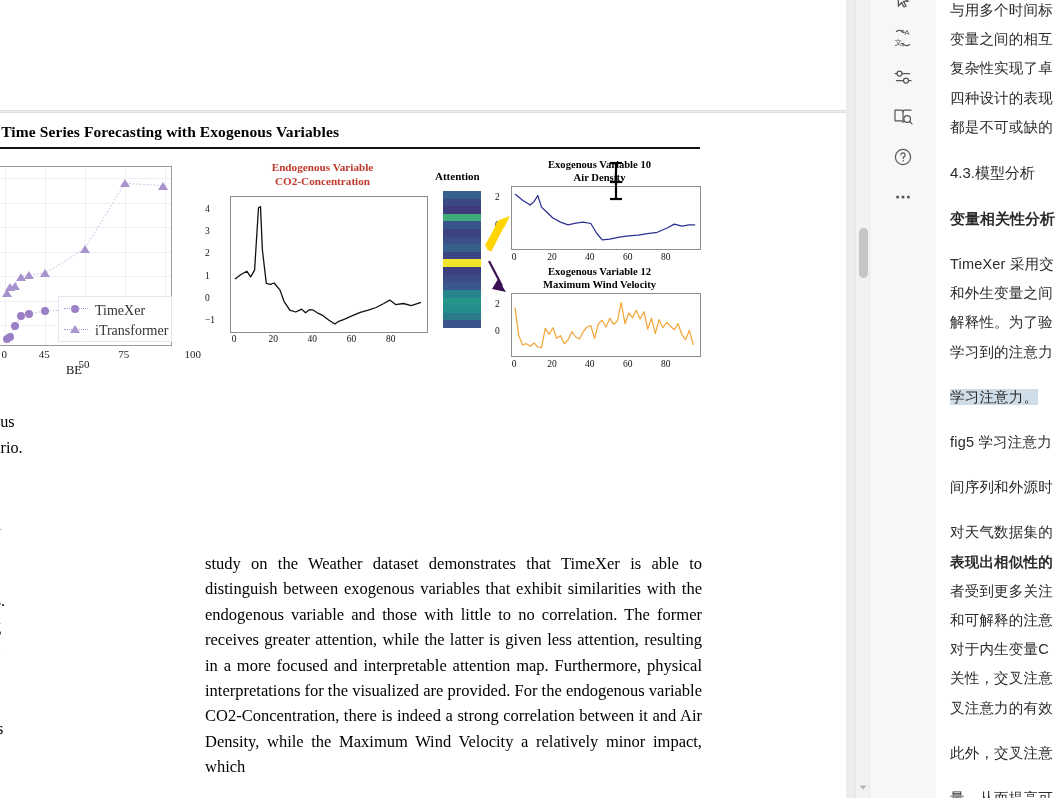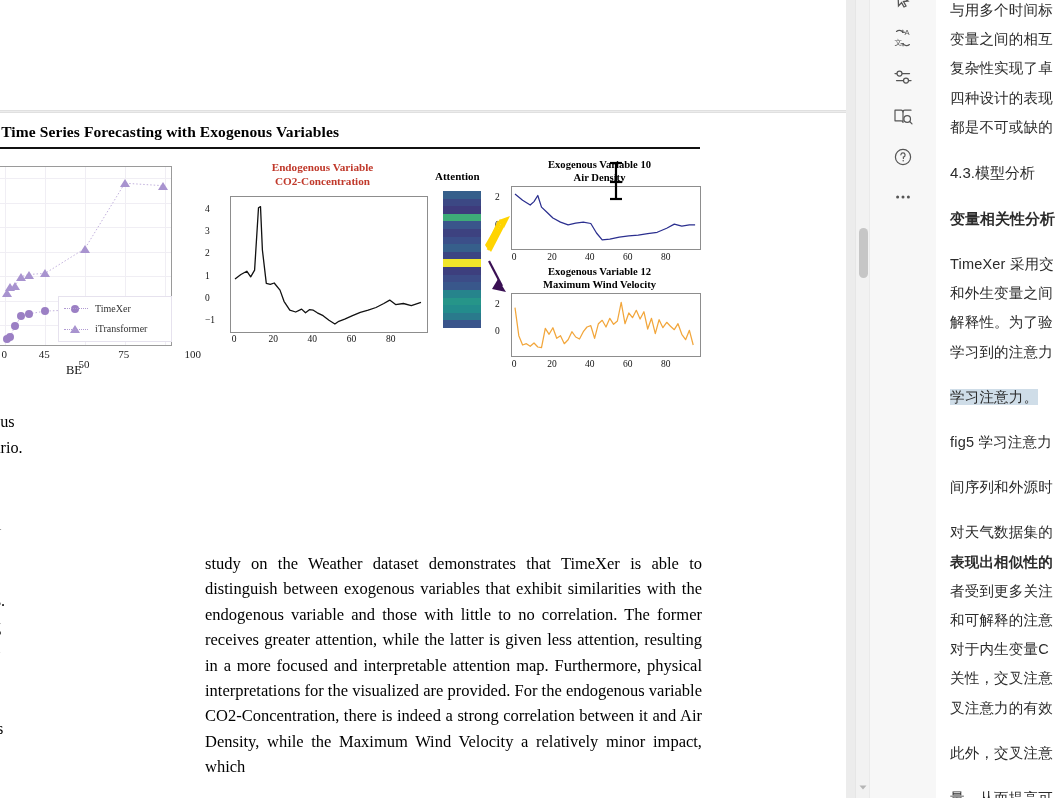--- a/index.html
+++ b/index.html
@@ -33,21 +33,21 @@
   .cl-axes{position:absolute;left:118px;top:8px;width:172px;height:178px;border:1px solid #9a9a9a;background:#fff;}
   .cl-grid{position:absolute;left:0;top:0;right:0;bottom:0;}
   .cl-grid i{position:absolute;left:0;right:0;height:1px;background:#f0eef4;}
   .cl-grid b{position:absolute;top:0;bottom:0;width:1px;background:#f0eef4;}
   .cl-xlab{position:absolute;top:0;transform:translateX(-50%);
      font-family:"Liberation Serif",serif;font-size:11px;color:#222;}
   .cl-axname{position:absolute;font-family:"Liberation Serif",serif;font-size:12.5px;color:#111;}
   .pt{position:absolute;transform:translate(-50%,-50%);}
   .pt.circ{width:8px;height:8px;border-radius:50%;background:#9b7fc4;}
   .pt.tri{width:0;height:0;border-left:5px solid transparent;border-right:5px solid transparent;border-bottom:8.5px solid #a893cf;}
-  .cl-legend{position:absolute;font-family:"Liberation Serif",serif;font-size:10px;color:#333;}
+  .cl-legend{position:absolute;font-family:"Liberation Serif",serif;font-size:14px;color:#333;}
 
   
   .fig-mid{position:absolute;left:205px;top:0px;width:235px;height:220px;}
   .fig-title-red{position:absolute;width:100%;text-align:center;
      font-family:"Liberation Serif",serif;font-weight:bold;font-size:11.2px;color:#c0392b;line-height:14px;}
   .mid-axes{position:absolute;left:25px;top:38px;width:196px;height:135px;border:1px solid #8d8d8d;background:#fff;overflow:hidden;}
   .ax-ylab{position:absolute;right:0;transform:translateY(-50%);font-family:"Liberation Serif",serif;font-size:9.5px;color:#111;}
   .ax-xlab{position:absolute;top:0;transform:translateX(-50%);font-family:"Liberation Serif",serif;font-size:9.5px;color:#111;}
 
   

